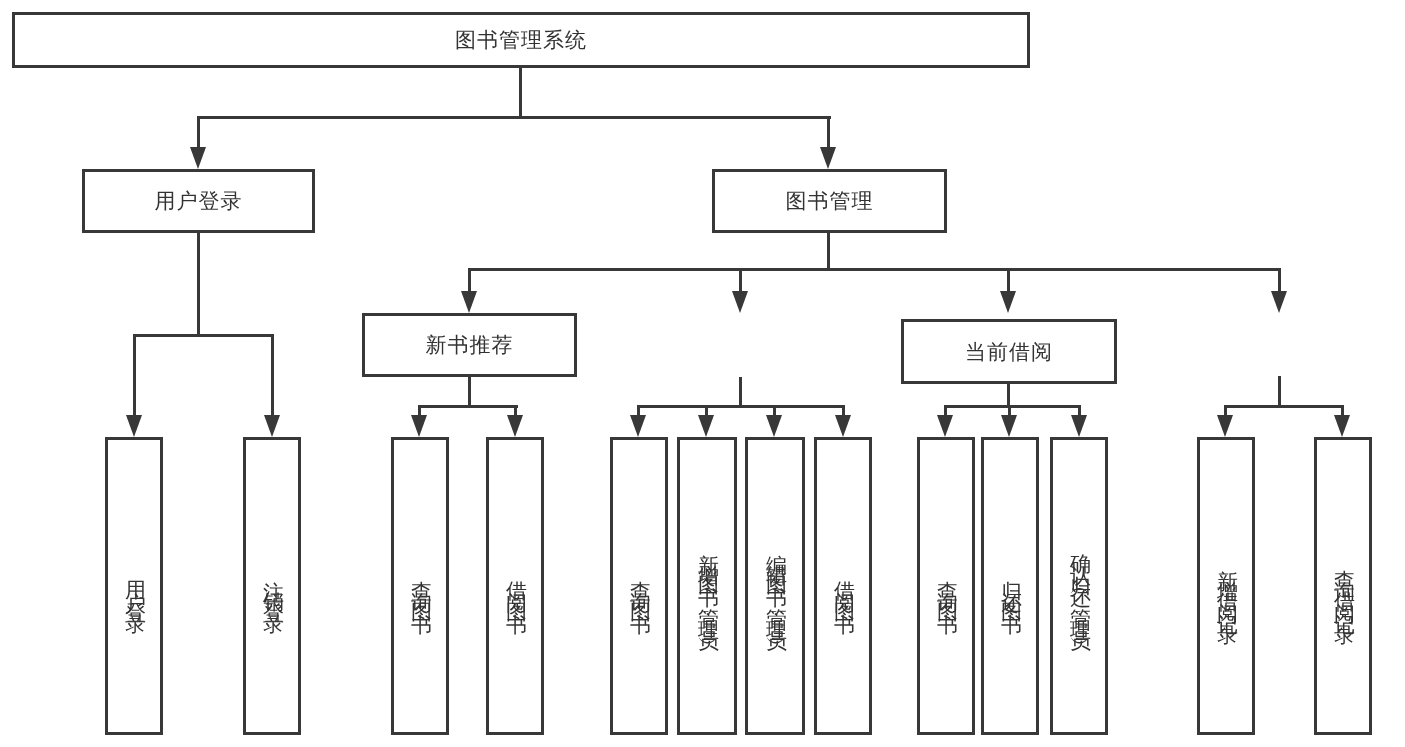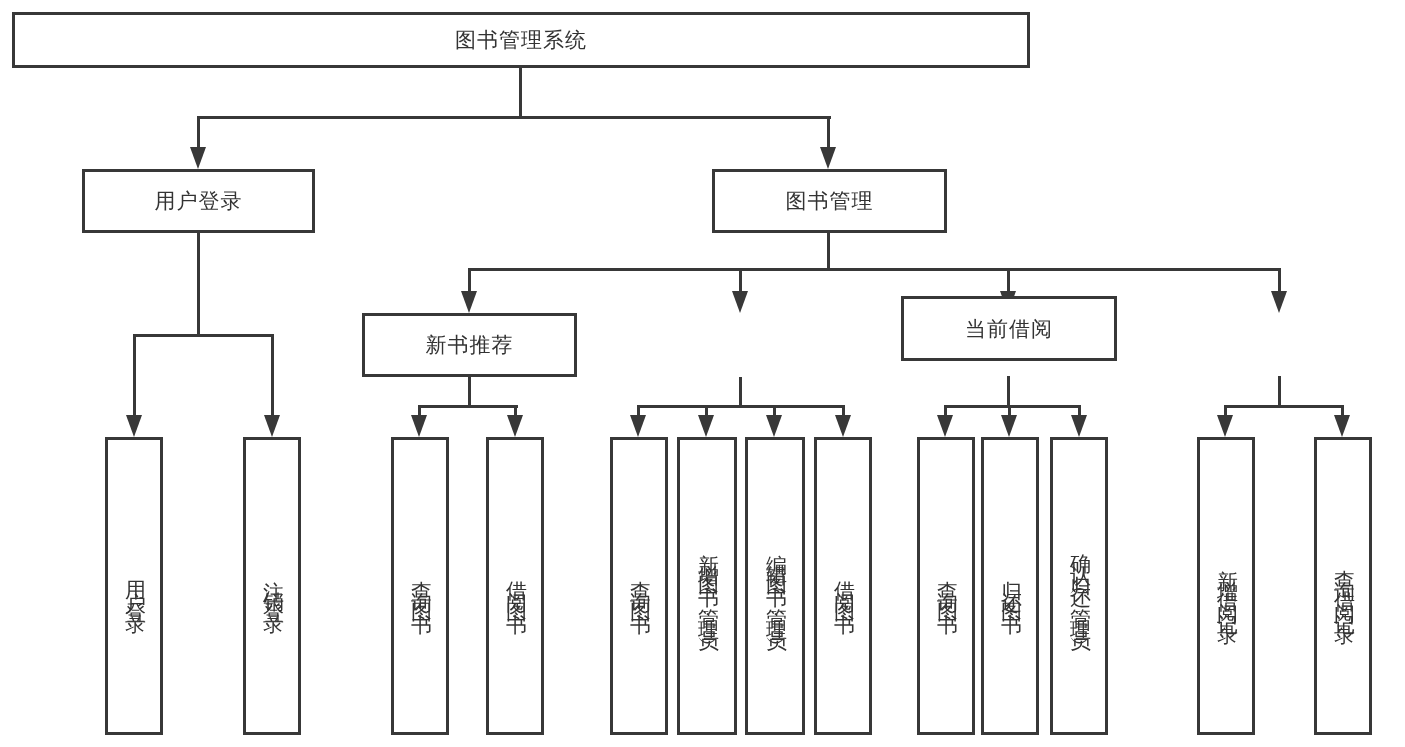--- a/index.html
+++ b/index.html
@@ -79,21 +79,21 @@
   <i class="vl" style="left:739px;top:268px;height:26px"></i>
   <i class="arw" style="left:732px;top:291px"></i>
   <i class="vl" style="left:1007px;top:268px;height:26px"></i>
   <i class="arw" style="left:1000px;top:291px"></i>
   <i class="vl" style="left:1278px;top:268px;height:26px"></i>
   <i class="arw" style="left:1271px;top:291px"></i>
 
   <div class="node" style="left:362px;top:313px;width:215px;height:64px">
     <span class="hlabel">新书推荐</span>
   </div>
-  <div class="node" style="left:901px;top:296px;width:216px;height:65px">
+  <div class="node" style="left:901px;top:319px;width:216px;height:65px">
     <span class="hlabel">当前借阅</span>
   </div>
 
   <i class="vl" style="left:468px;top:377px;height:31px"></i>
   <i class="hl" style="left:418px;top:405px;width:100px"></i>
   <i class="vl" style="left:418px;top:405px;height:12px"></i>
   <i class="arw" style="left:411px;top:415px"></i>
   <i class="vl" style="left:514px;top:405px;height:12px"></i>
   <i class="arw" style="left:507px;top:415px"></i>
 

